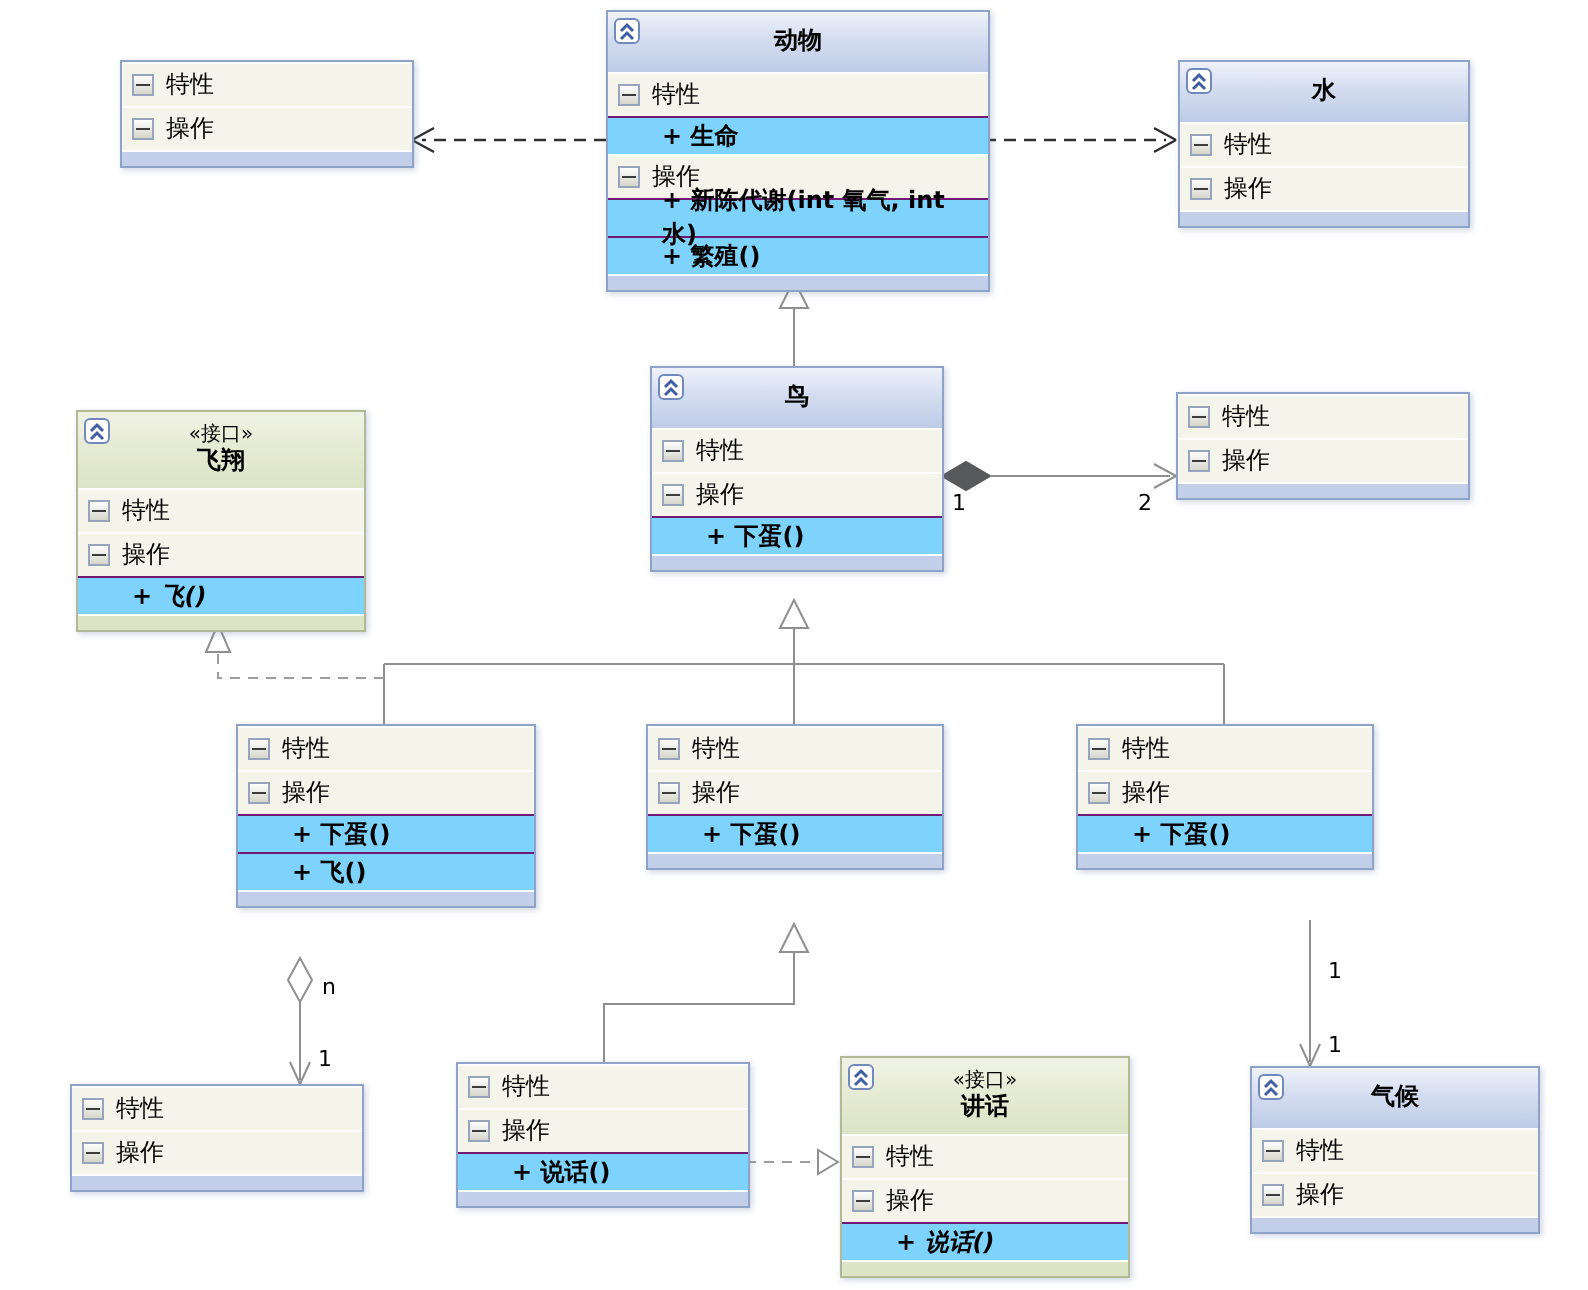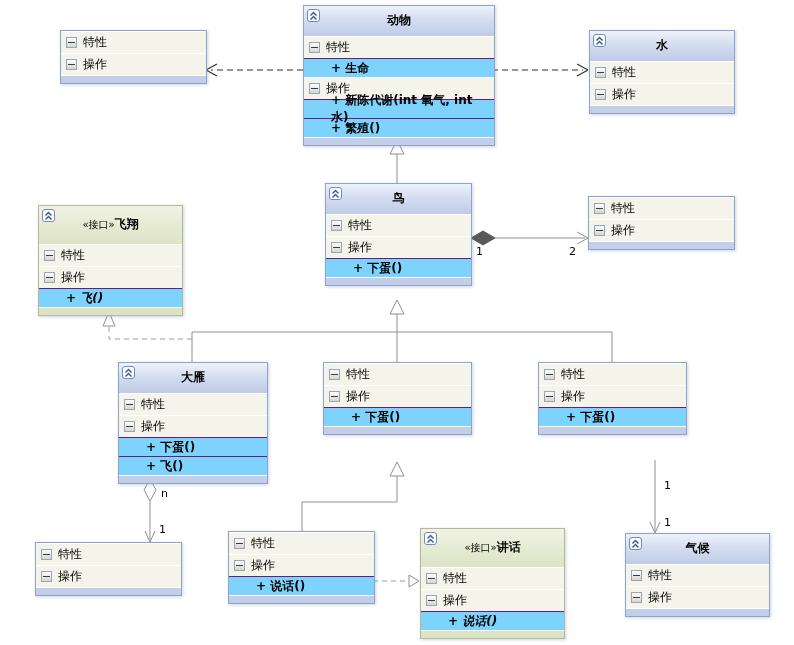--- a/index.html
+++ b/index.html
@@ -14,21 +14,21 @@
   .tri{fill:#fff;stroke:#8f8f8f;stroke-width:1;}
   .diamond-solid{fill:#58595b;stroke:#58595b;}
   .diamond-hollow{fill:#fff;stroke:#8f8f8f;}
   .realize{stroke:#9c9c9c;stroke-width:1;stroke-dasharray:5 4;fill:none;}
 
   .uml-class{position:absolute;border:1px solid #8ea3c7;background:#fff;
              box-shadow:1px 1px 3px rgba(110,130,175,.35);}
   .uml-class.iface{border-color:#b3b896;}
   .hdr{position:relative;height:30px;display:flex;align-items:center;justify-content:center;
        background:linear-gradient(to bottom,#eef2fa 0%,#d4ddf0 45%,#bfcbe7 100%);}
-  .iface .hdr{height:38px;flex-direction:row;
+  .iface .hdr{height:38px;flex-direction:column;
        background:linear-gradient(to bottom,#f0f3e4 0%,#e4e9d0 60%,#dce3c6 100%);}
   .title{font-weight:bold;line-height:1.1;}
   .stereo{font-size:10px;line-height:1.2;}
   .collapse{position:absolute;left:3px;top:3px;width:13px;height:13px;border:1px solid #7189bd;
             border-radius:3px;background:#fff;display:flex;align-items:center;justify-content:center;box-sizing:border-box;}
   .row{display:flex;align-items:center;}
   .sec{height:21px;background:#f4f4ea;padding-left:5px;gap:6px;border-top:1px solid #fff;}
   .mem{height:18px;background:#7dd3fc;padding-left:27px;border-top:1px solid #701a75;font-weight:bold;}
   .mem.it{font-style:italic;}
   .ftr{height:7px;background:#c3cee9;border-top:1px solid #fff;}
@@ -211,28 +211,20 @@
         <span class="minus-icon"></span>
         <span>操作</span>
       </div>
     <div class="row mem it">
         <span>+ 飞()</span>
       </div>
     <div class="ftr"></div>
   </div>
 
   <div class="uml-class" style="left:118px;top:362px;width:148px">
-    <div class="hdr">
-      <span class="collapse">
-          <svg width="9" height="10" viewBox="0 0 9 10">
-            <path d="M1.5 4.5 L4.5 1.5 L7.5 4.5 M1.5 8.5 L4.5 5.5 L7.5 8.5" fill="none" stroke="#3f5fa5" stroke-width="1.5"></path>
-          </svg>
-        </span>
-      <span class="title">大雁</span>
-    </div>
     <div class="row sec">
         <span class="minus-icon"></span>
         <span>特性</span>
       </div>
     <div class="row sec">
         <span class="minus-icon"></span>
         <span>操作</span>
       </div>
     <div class="row mem">
         <span>+ 下蛋()</span>

